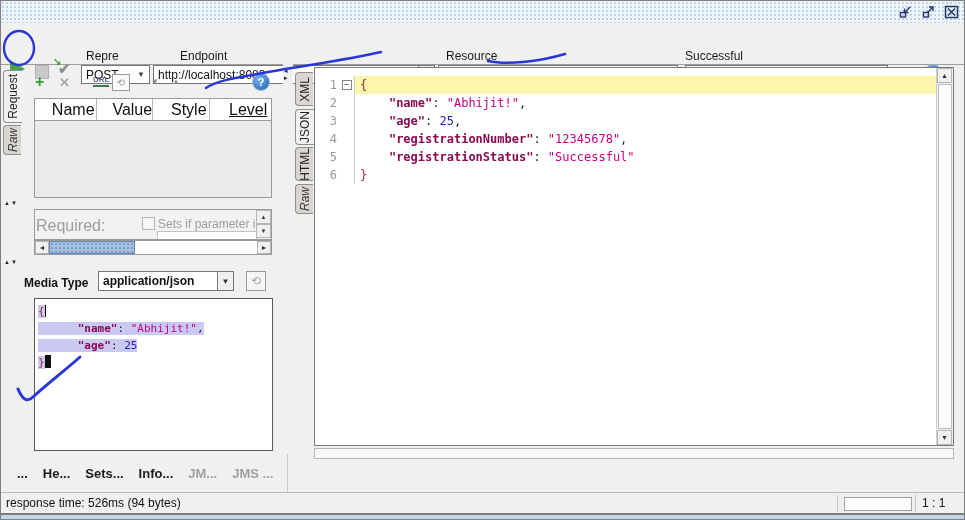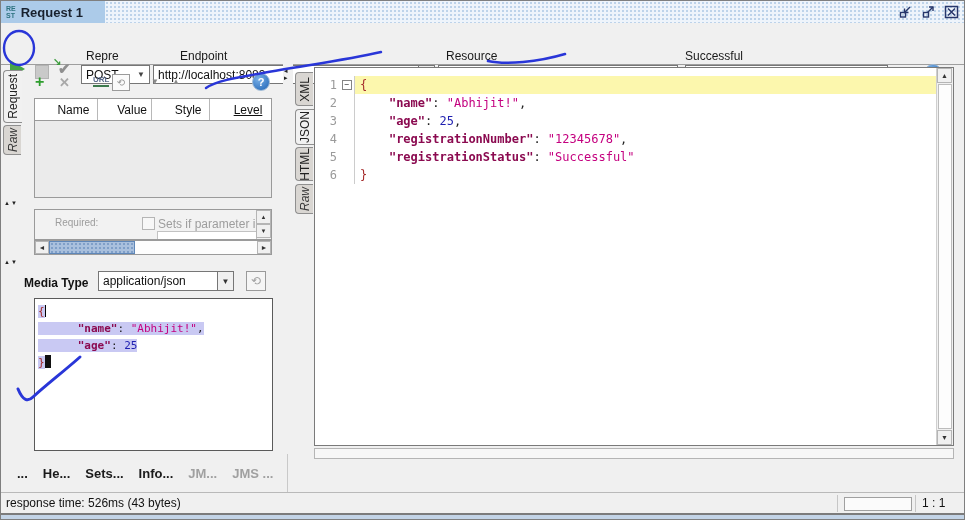--- a/index.html
+++ b/index.html
@@ -40,43 +40,43 @@
   .vtab{position:absolute;width:18px;box-sizing:border-box;border:1px solid #8f8f8f;border-right:none;
         border-radius:4px 0 0 4px;background:#d9d6d2;display:flex;align-items:center;justify-content:center;}
   .vtab.sel{background:#f1f1f1;width:19px;z-index:3;}
   .vtab-label{writing-mode:vertical-rl;transform:rotate(180deg);font-size:12px;color:#222;}
   .vtab.ital .vtab-label{font-style:italic;color:#3c3c3c;}
   
   .lp-icon{position:absolute;font-weight:bold;}
   .params-table{position:absolute;left:33px;top:97px;width:238px;height:100px;border:1px solid #9a9a9a;
                 background:#ebebeb;box-sizing:border-box;}
   .pt-header{display:flex;height:21px;background:#fff;border-bottom:1px solid #9a9a9a;}
-  .pt-col{box-sizing:border-box;border-right:1px solid #b8b8b8;font-size:12px;color:#111;
+  .pt-col{box-sizing:border-box;border-right:1px solid #b8b8b8;font-size:16px;color:#111;
           display:flex;align-items:center;justify-content:center;margin-left:15px;}
   .pt-col:nth-child(1){width:64px;} .pt-col:nth-child(2){width:53px;}
   .pt-col:nth-child(3){width:57px;} .pt-col:nth-child(4){width:62px;border-right:none;text-decoration:underline;}
   .split-grip{position:absolute;left:3px;font-size:6px;color:#222;letter-spacing:1px;}
   .req-panel{position:absolute;left:33px;top:208px;width:238px;height:31px;border:1px solid #9a9a9a;
              background:#f2f2f2;box-sizing:border-box;overflow:hidden;}
-  .req-label{position:absolute;left:20px;top:7px;font-size:10px;color:#9d9d9d;}
+  .req-label{position:absolute;left:1px;top:7px;font-size:16px;color:#9d9d9d;}
   .req-check{position:absolute;left:107px;top:7px;width:11px;height:11px;border:1px solid #b5b5b5;background:#f7f7f7;}
   .req-chklabel{position:absolute;left:123px;top:7px;width:97px;font-size:12px;color:#9d9d9d;white-space:nowrap;overflow:hidden;}
   .req-subfield{position:absolute;left:122px;top:21px;width:98px;height:10px;background:#fff;border:1px solid #c2c2c2;border-bottom:none;}
   .sb-btn{background:#f0f0f0;border:1px solid #b5b5b5;display:flex;align-items:center;justify-content:center;
           font-size:6px;color:#333;box-sizing:border-box;}
   .req-vsb{position:absolute;right:0;top:0;width:15px;height:29px;}
   .req-vsb .sb-btn{width:15px;height:14px;}
   .hsb{position:absolute;left:33px;top:239px;width:238px;height:15px;border:1px solid #9a9a9a;background:#fdfdfd;
        box-sizing:border-box;display:flex;}
   .hsb .sb-btn{width:14px;height:13px;font-size:7px;}
   .hsb-thumb{width:86px;height:13px;box-sizing:border-box;border:1px solid #5f87b8;
      background-color:#a9c0dd;background-image:radial-gradient(#7f9fc8 30%, transparent 32%);background-size:4px 4px;}
   .hsb-track{flex:1;}
   .media-label{position:absolute;left:23px;top:275px;font-size:12px;font-weight:bold;color:#111;}
-  .media-combo{position:absolute;left:97px;top:270px;width:120px;height:20px;}
+  .media-combo{position:absolute;left:97px;top:270px;width:120px;height:20px;font-weight:bold;}
   .refresh-btn{position:absolute;left:245px;top:270px;width:20px;height:20px;background:#f5f5f5;border:1px solid #9a9a9a;
      box-sizing:border-box;color:#a0a0a0;font-size:12px;display:flex;align-items:center;justify-content:center;}
   .req-editor{position:absolute;left:33px;top:297px;width:239px;height:153px;background:#fff;border:1px solid #5a5a5a;
      box-sizing:border-box;overflow:hidden;padding-top:4px;}
   .req-line{height:17px;line-height:17px;font-family:"DejaVu Sans Mono",monospace;font-size:11px;padding-left:3px;white-space:pre;}
   .sel-bg{background:#c9c9f3;}
   .caret-thin{display:inline-block;width:1px;height:12px;background:#000;vertical-align:-2px;}
   .caret-block{display:inline-block;width:6px;height:13px;background:#101010;vertical-align:-2px;}
   
   .divider{position:absolute;left:282px;top:63px;width:10px;height:390px;background:#f0f0f0;}
@@ -117,27 +117,20 @@
   .bottom-strip{position:absolute;left:0;top:512px;width:100%;height:8px;background:#c3d4e7;border-top:2px solid #7c7c7c;box-sizing:border-box;}
   
   .annot{position:absolute;left:0;top:0;width:965px;height:520px;pointer-events:none;z-index:50;}
 </style>
 </head>
 <body>
 
 <div id="app">
 
   <div class="titlebar">
-    <div class="tb-solid">
-      <div class="rest-icon">
-        <div>RE</div>
-          <div>ST</div>
-      </div>
-      <span class="tb-title">Request 1</span>
-    </div>
     <div class="win-controls">
       <div class="wbtn">
         <svg width="15" height="14" viewBox="0 0 15 14">
             <g stroke="#26366b" stroke-width="1.4" fill="none">
           <path d="M12 2 L6.5 7.5"></path>
               <path d="M6.5 3.5 L6.5 7.5 L10.5 7.5"></path>
               <rect x="2.5" y="7.5" width="5" height="4.5"></rect>
             </g>
           </svg>
       </div>
@@ -327,21 +320,21 @@
       <span class="btab">...</span>
       <span class="btab">He...</span>
       <span class="btab">Sets...</span>
       <span class="btab">Info...</span>
       <span class="btab dis">JM...</span>
       <span class="btab dis">JMS ...</span>
     </div>
   <div class="bt-divider"></div>
 
   <div class="statusbar">
-    <span class="status-text">response time: 526ms (43 bytes)</span>
+    <span class="status-text">response time: 526ms (94 bytes)</span>
     <div class="status-sep" style="left:836px;"></div>
     <div class="progress-box"></div>
     <div class="status-sep" style="left:914px;"></div>
     <span class="caret-pos">1 : 1</span>
   </div>
   <div class="bottom-strip"></div>
 
   <svg class="annot" viewBox="0 0 965 520">
     <ellipse cx="18" cy="47" rx="15" ry="17" fill="none" stroke="#2936d8" stroke-width="2.4"></ellipse>
     <path d="M 380 51 C 345 59 300 65 262 72 C 233 77 215 80 205 87" fill="none" stroke="#2936d8" stroke-width="2.4" stroke-linecap="round"></path>

